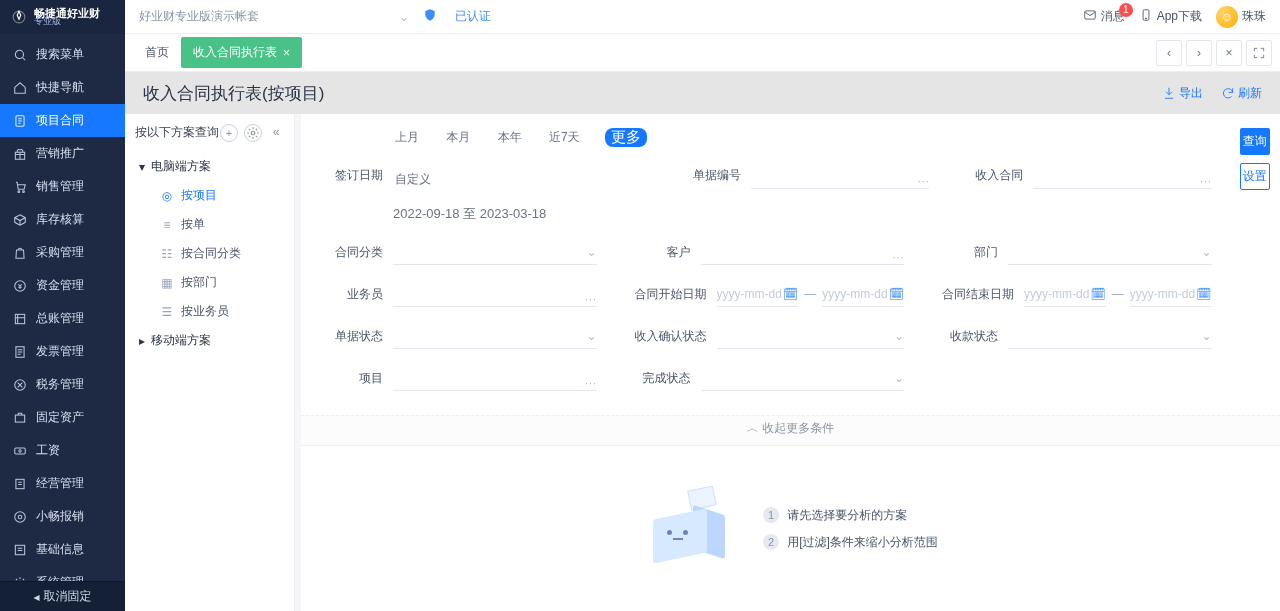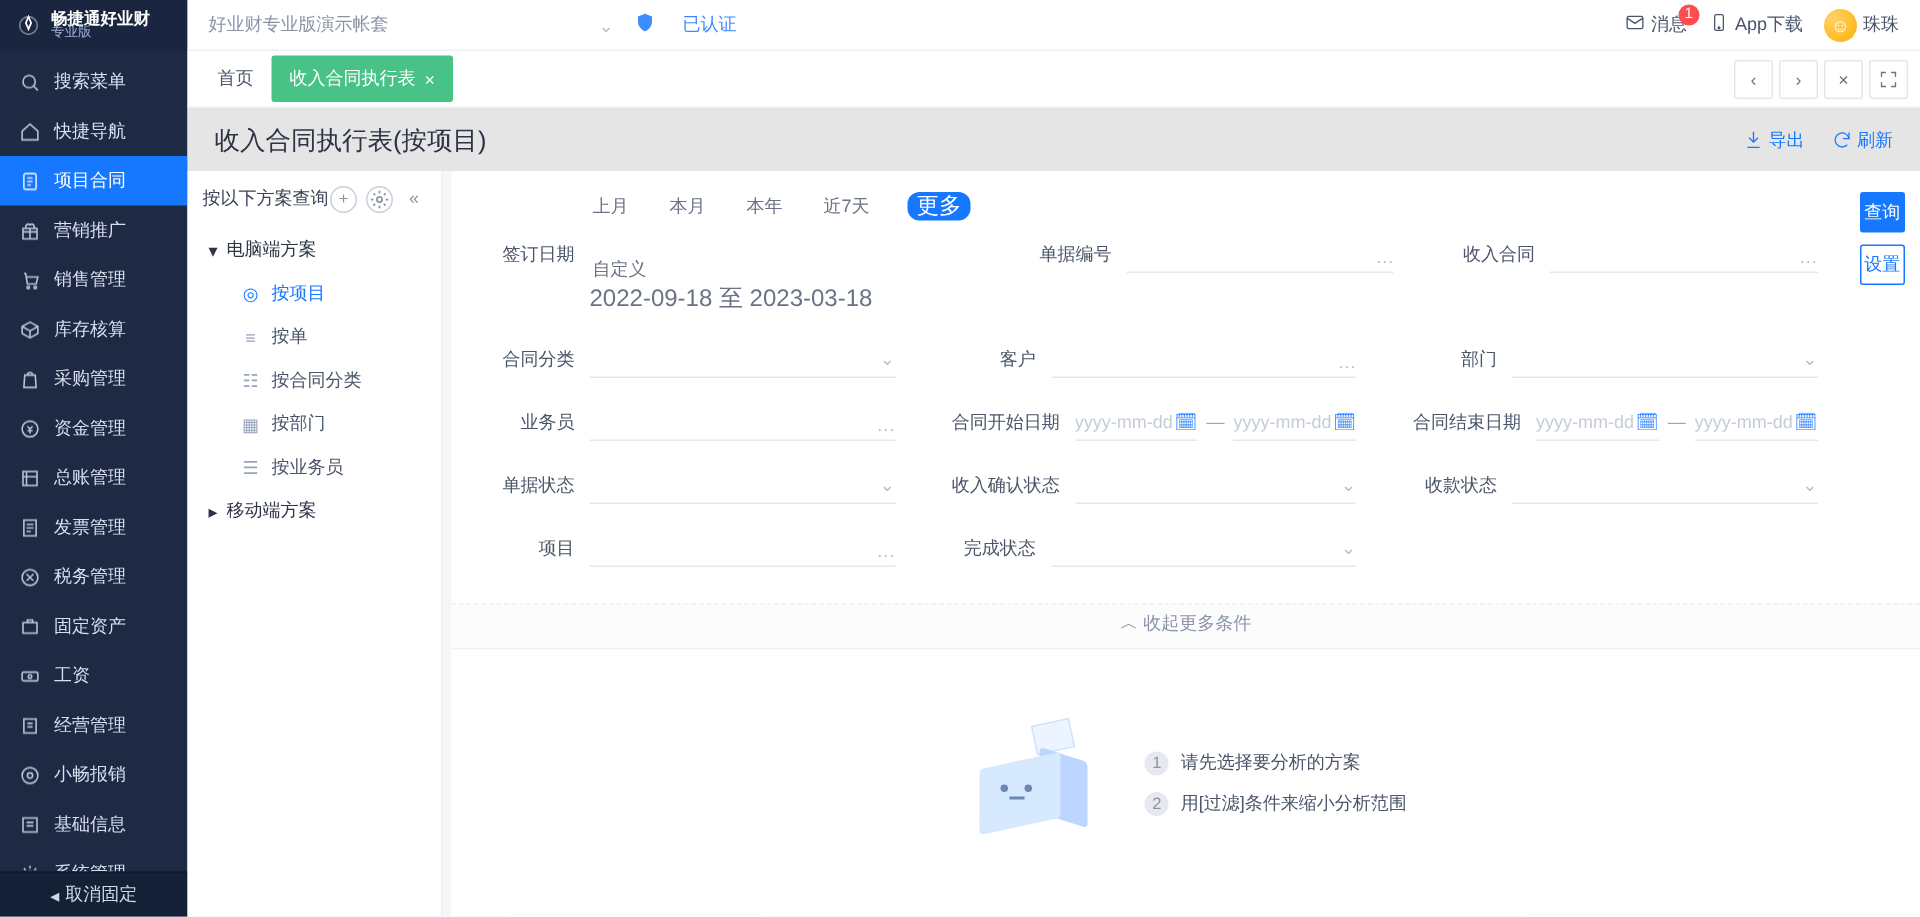--- a/index.html
+++ b/index.html
@@ -72,21 +72,21 @@
 .filter-cell { flex:1; display:flex; align-items:center; gap:10px; min-width:0; }
 .fl-label { width:64px; text-align:right; color:#4a5569; }
 .fl-control { flex:1; border-bottom:1px solid #e3e7ef; height:26px; display:flex; align-items:center; color:#333; min-width:0; }
 .fl-select { justify-content:flex-end; }
 .sel-caret { color:#b5bccd; }
 .fl-more { display:flex; align-items:flex-end; justify-content:flex-end; }
 .more-dots { color:#b5bccd; }
 .date-range-seg { display:flex; align-items:center; gap:23px; flex-wrap:wrap;justify-content:space-between; }
 .seg-btn { color:#6a7285; cursor:pointer; padding:1px 2px; }
 .seg-btn.pill { background:#1677ff; color:#fff; border-radius:8px; padding:0 6px; font-size:15px; }
-.date-range-val { color:#6a7285; font-size:16px; width:100%; margin-top:0; }
+.date-range-val { color:#6a7285; font-size:13px; width:100%; margin-top:16px; }
 .date-input-wrap { flex:1; display:flex; align-items:center; gap:6px; }
 .date-input { flex:1; border-bottom:1px solid #e3e7ef; height:26px; display:flex; align-items:center; justify-content:space-between; }
 .date-input input { border:none; outline:none; width:100%; font-size:12px; }
 .date-input input::placeholder { color:#c4ccd9; }
 .cal-icon { color:#1677ff; }
 .dash { color:#9aa5bd; }
 
 .right-btn-col { width:56px; padding:14px 10px; display:flex; flex-direction:column; gap:8px; }
 .btn-primary { background:#1677ff; color:#fff; border-radius:2px; padding:5px 0; text-align:center; cursor:pointer; }
 .btn-outline { border:1px solid #1677ff; color:#1677ff; border-radius:2px; padding:4px 0; text-align:center; cursor:pointer; }

